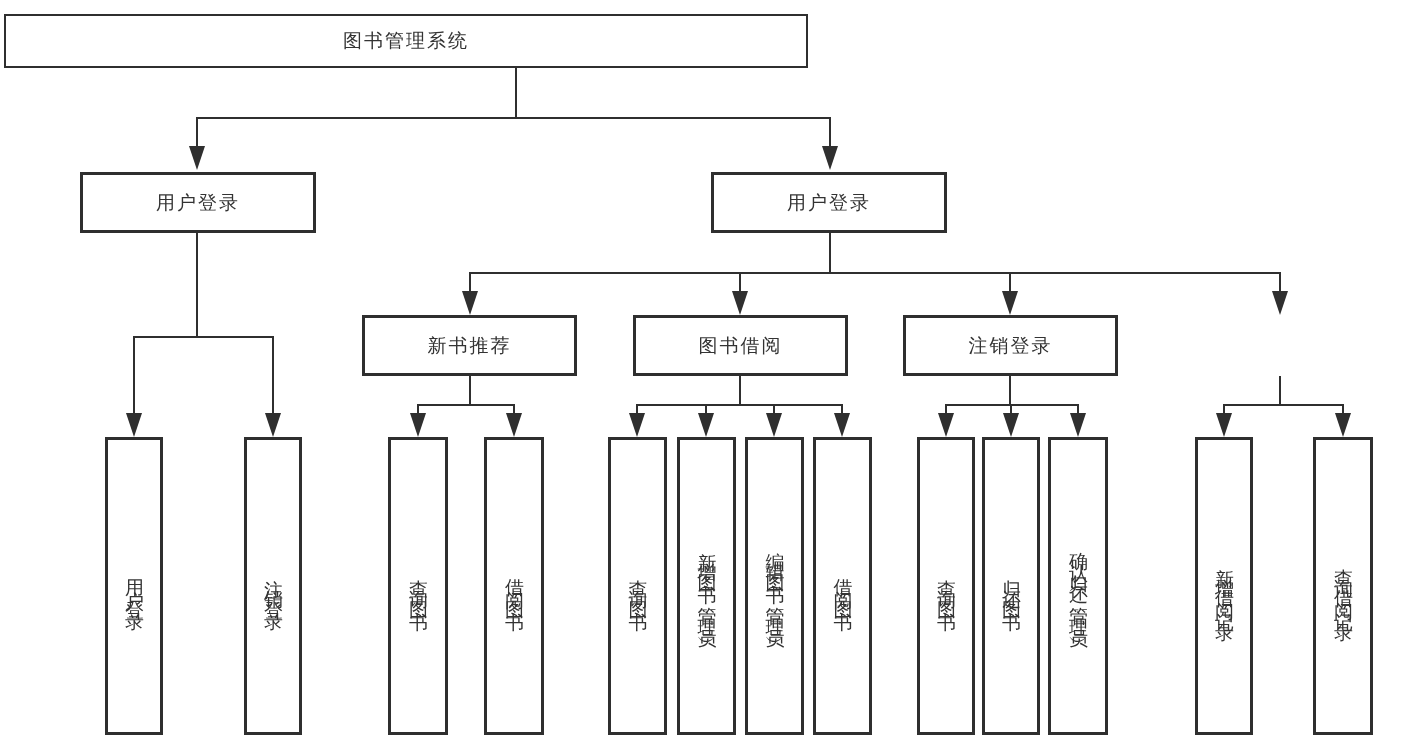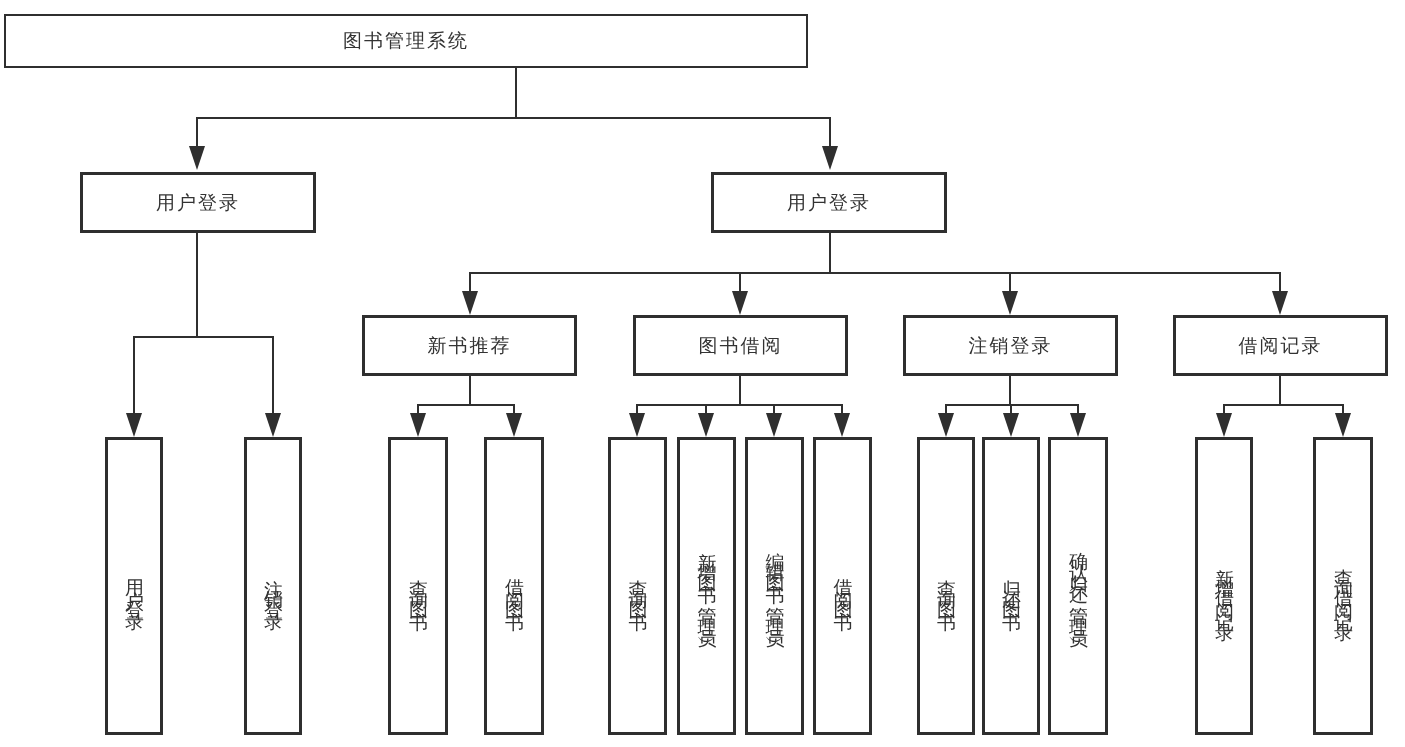--- a/index.html
+++ b/index.html
@@ -65,23 +65,20 @@
   </div>
 
   <div class="box" style="left:633px;top:315px;width:215px;height:61px">
     <span>图书借阅</span>
   </div>
   <div class="box" style="left:362px;top:315px;width:215px;height:61px">
     <span>新书推荐</span>
   </div>
   <div class="box" style="left:903px;top:315px;width:215px;height:61px">
     <span>注销登录</span>
-  </div>
-  <div class="box" style="left:1173px;top:315px;width:215px;height:61px">
-    <span>借阅记录</span>
   </div>
 
   <div class="box vbox" style="left:105px;top:437px;width:58px;height:298px">
     <span>用户登录</span>
   </div>
   <div class="box vbox" style="left:244px;top:437px;width:58px;height:298px">
     <span>注销登录</span>
   </div>
 
   <div class="box vbox" style="left:388px;top:437px;width:60px;height:298px">

